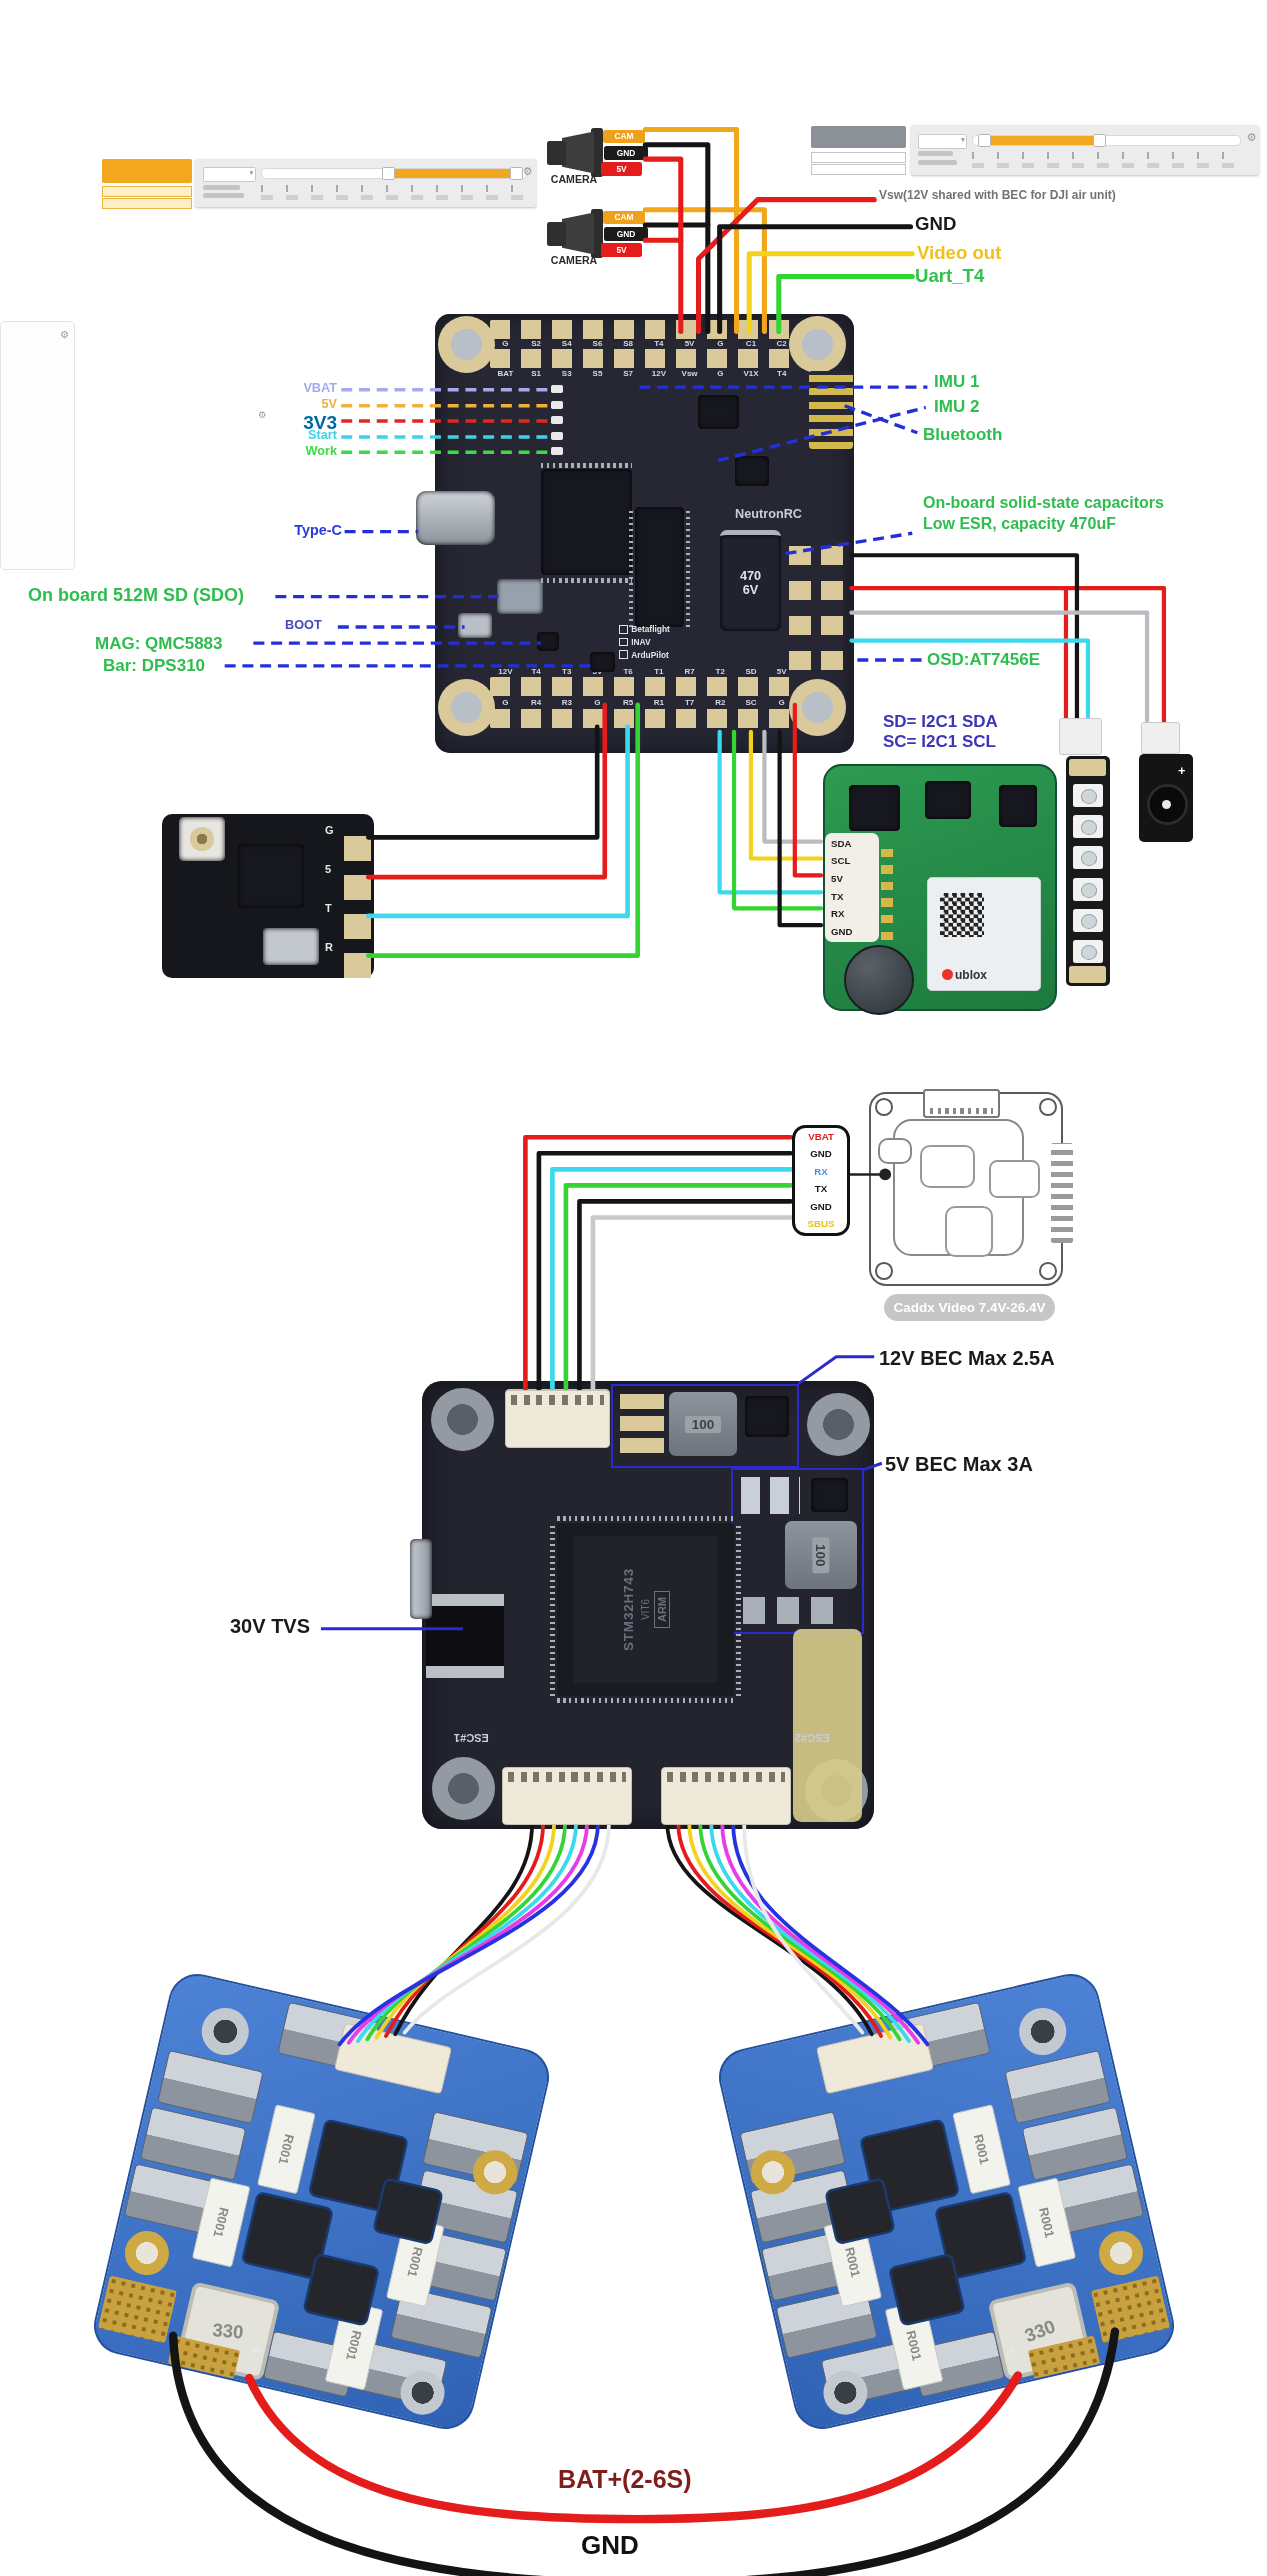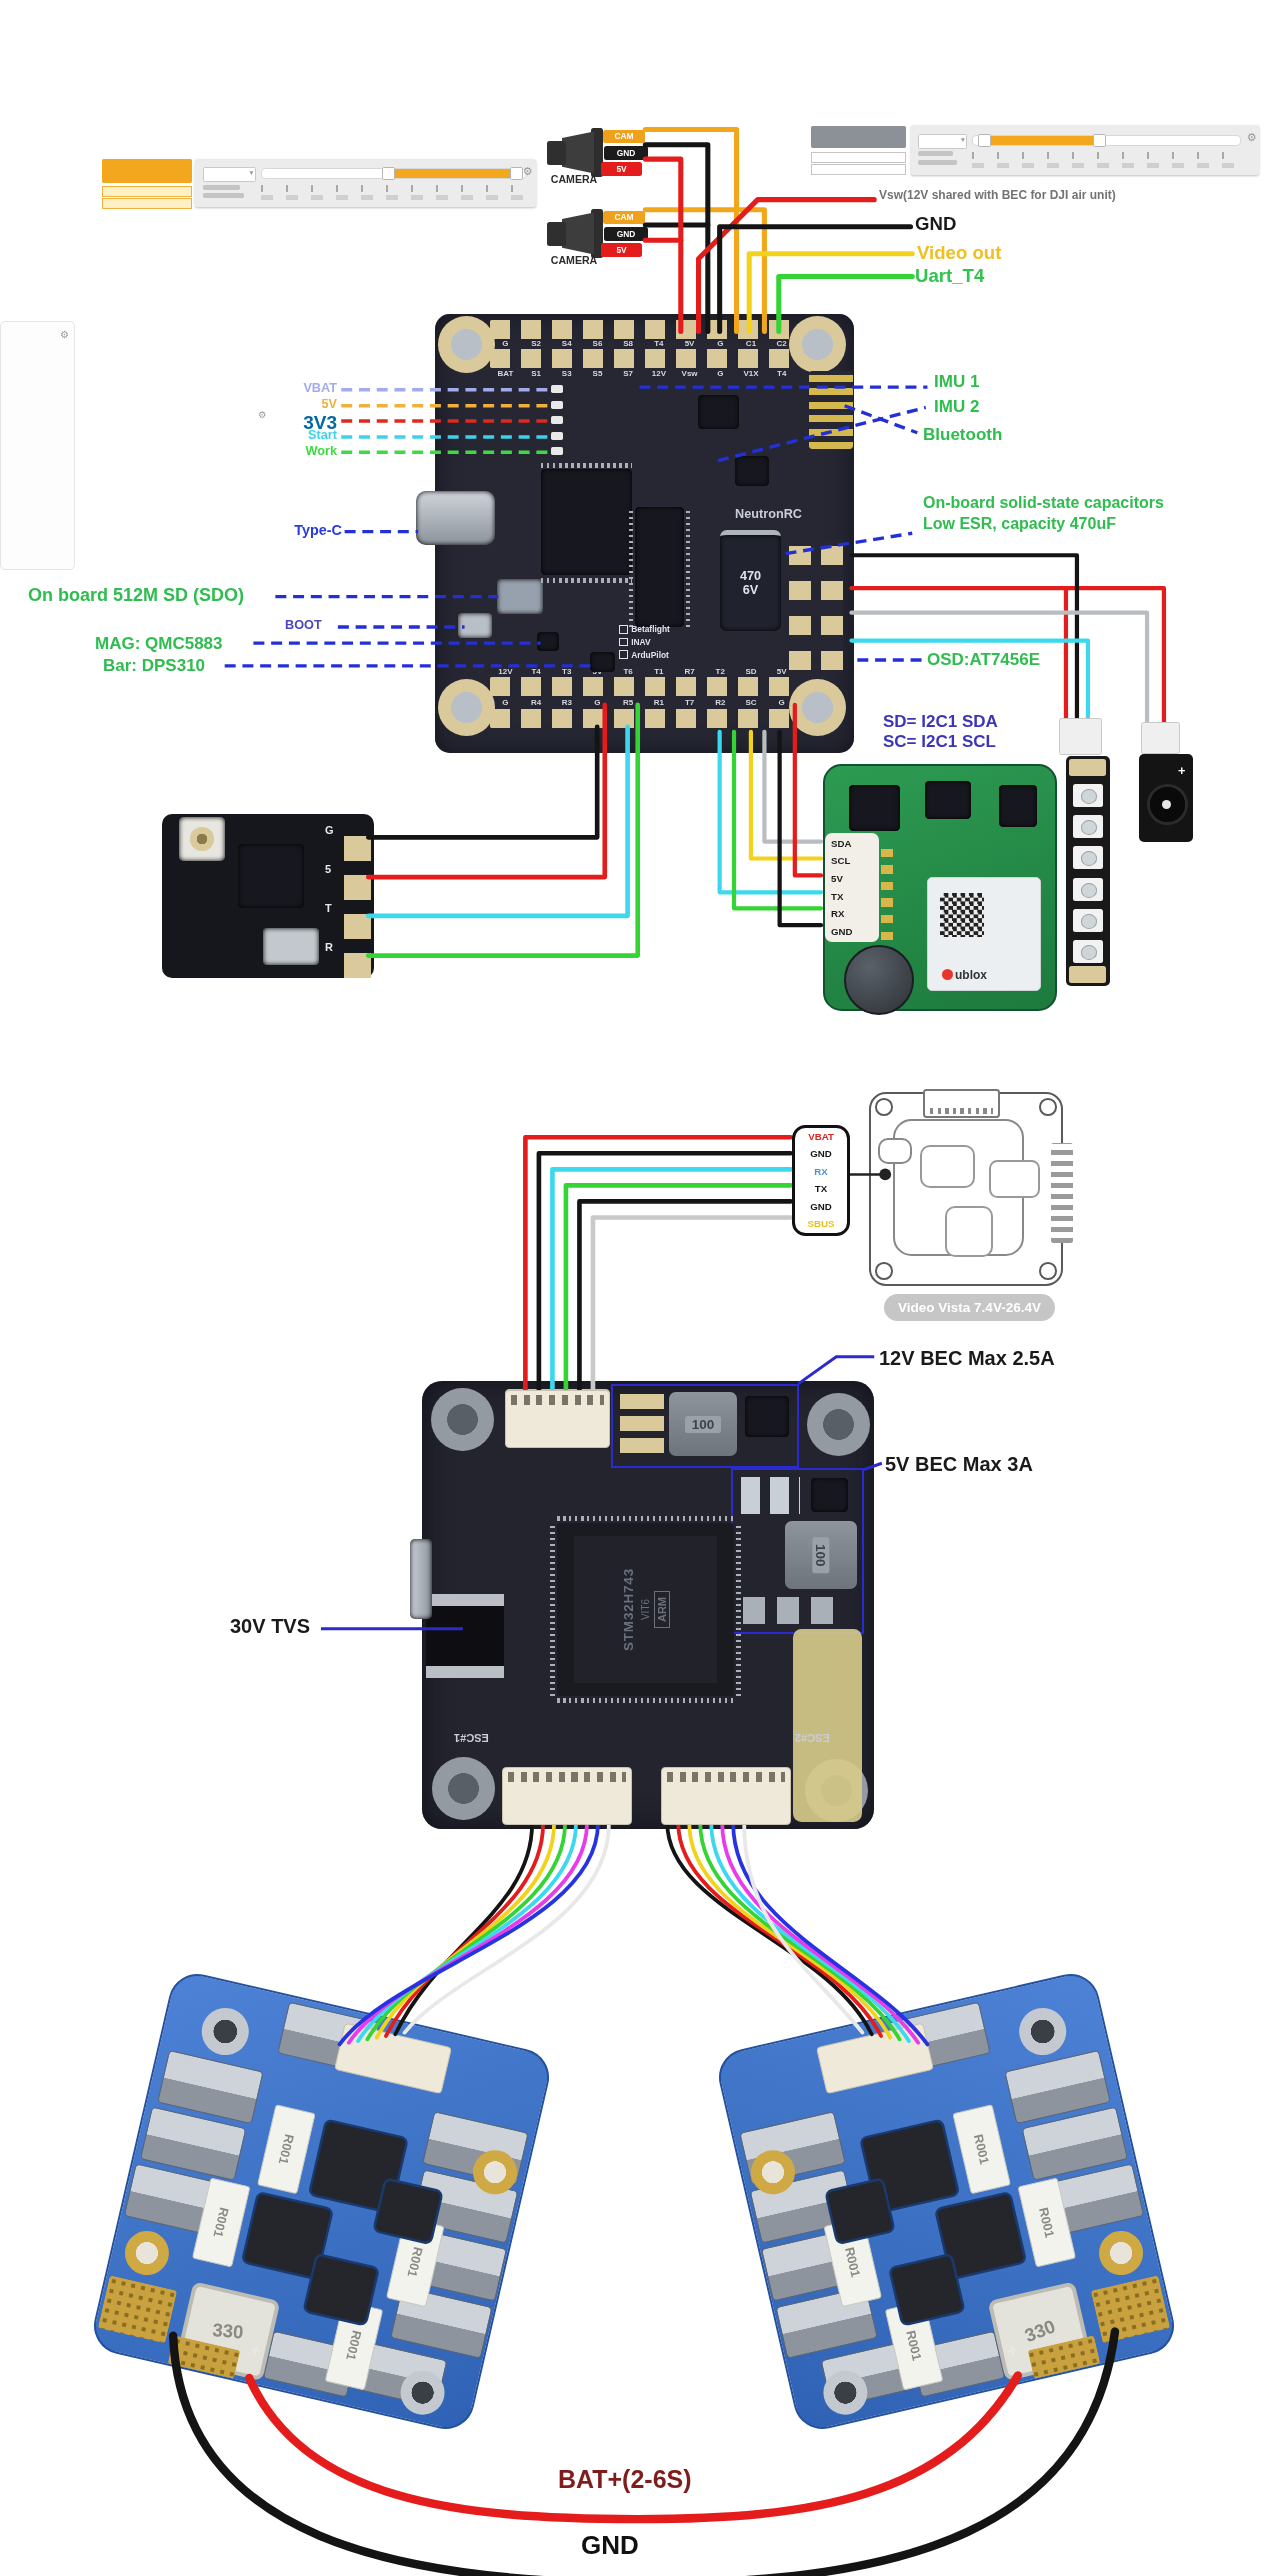--- a/index.html
+++ b/index.html
@@ -369,21 +369,21 @@
     <div class="abs" style="left:6.8px;top:44px;width:30px;height:22px;border:2.5px solid #888;border-radius:10px;background:#fff;"></div>
   </div>
   <div class="board pill">
       <span style="color: rgb(224, 36, 32);">VBAT</span>
       <span style="color: rgb(21, 21, 21);">GND</span>
       <span style="color: rgb(74, 144, 217);">RX</span>
       <span style="color: rgb(21, 21, 21);">TX</span>
       <span style="color: rgb(21, 21, 21);">GND</span>
       <span style="color: rgb(230, 196, 28);">SBUS</span>
     </div>
-  <div class="board badge">Video Vista 7.4V-26.4V</div>
+  <div class="board badge">Caddx Video 7.4V-26.4V</div>
 
   <div class="board fc2">
     <div class="hole gray" style="left:9.3px;top:6.8px;width:63px;height:63px;"></div>
     <div class="hole gray" style="left:385px;top:12px;width:63px;height:63px;"></div>
     <div class="hole gray" style="left:10px;top:376px;width:63px;height:63px;"></div>
     <div class="hole gray" style="left:383px;top:378px;width:63px;height:63px;"></div>
 
     <div class="jst" style="left:83px;top:8.4px;width:103px;height:56px;"></div>
 
     <div class="becbox" style="left:189px;top:2.5px;width:184px;height:80px;">

